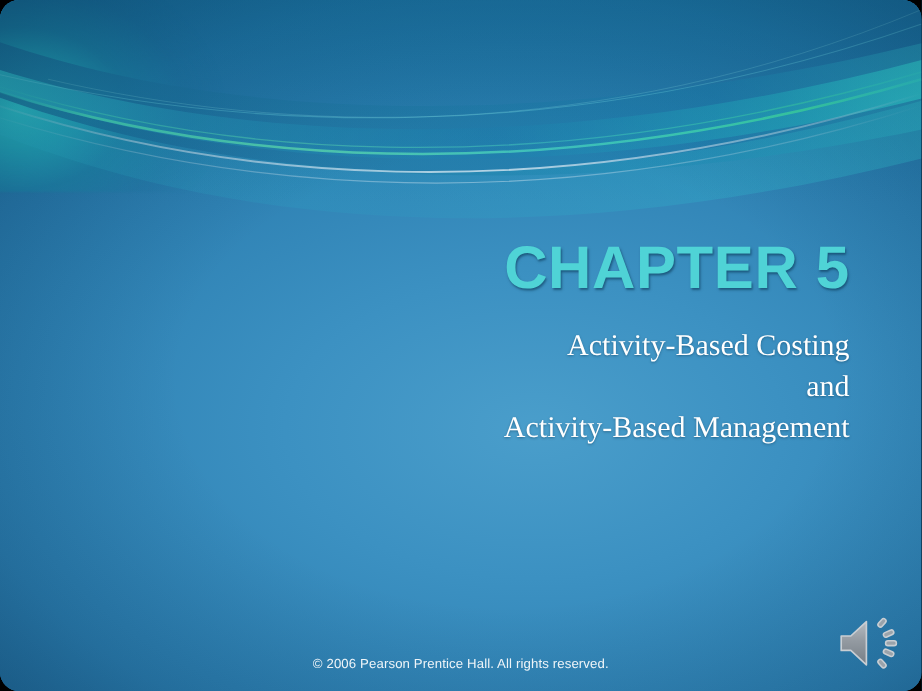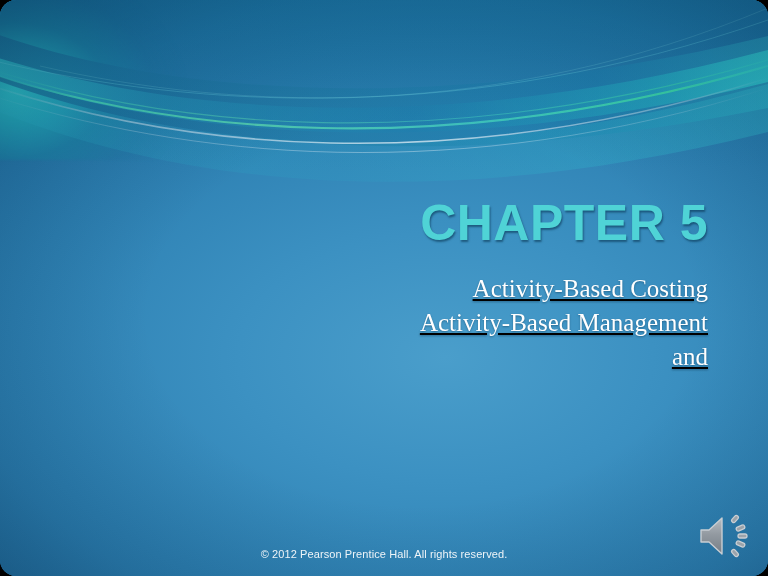--- a/index.html
+++ b/index.html
@@ -89,21 +89,20 @@
     color: #4fd3d6;
     text-shadow: 1px 2px 2px rgba(6,48,74,0.55);
     white-space: nowrap;
   }
   .subtitle-block {
     position: absolute;
     left: 120px;
     top: 272px;
     width: 588px;
     text-align: right;
-    text-decoration: underline;
   }
   .subtitle-line {
     font-family: "Liberation Serif", serif;
     font-size: 25px;
     font-weight: normal;
     line-height: 1.36;
     color: #ffffff;
     text-shadow: 0 1px 2px rgba(6,45,72,0.45);
     white-space: nowrap;
   }
@@ -195,26 +194,26 @@
   </svg>
 
   <div class="bg-vignette"></div>
 
   <div class="title-block">
     <h1 class="slide-title">CHAPTER 5</h1>
   </div>
 
   <div class="subtitle-block">
     <div class="subtitle-line">Activity-Based Costing</div>
+    <div class="subtitle-line">and</div>
     <div class="subtitle-line">Activity-Based Management</div>
-    <div class="subtitle-line">and</div>
   </div>
 
   <div class="footer">
-    <span class="footer-text">© 2012 Pearson Prentice Hall. All rights reserved.</span>
+    <span class="footer-text">© 2006 Pearson Prentice Hall. All rights reserved.</span>
   </div>
 
   <svg class="audio-icon" viewBox="0 0 56 48">
     <defs>
       <linearGradient id="spkFill" x1="0" y1="0" x2="0" y2="1">
         <stop offset="0%" stop-color="#b6bcc2"></stop>
         <stop offset="45%" stop-color="#939aa1"></stop>
         <stop offset="100%" stop-color="#767e86"></stop>
       </linearGradient>
     </defs>

